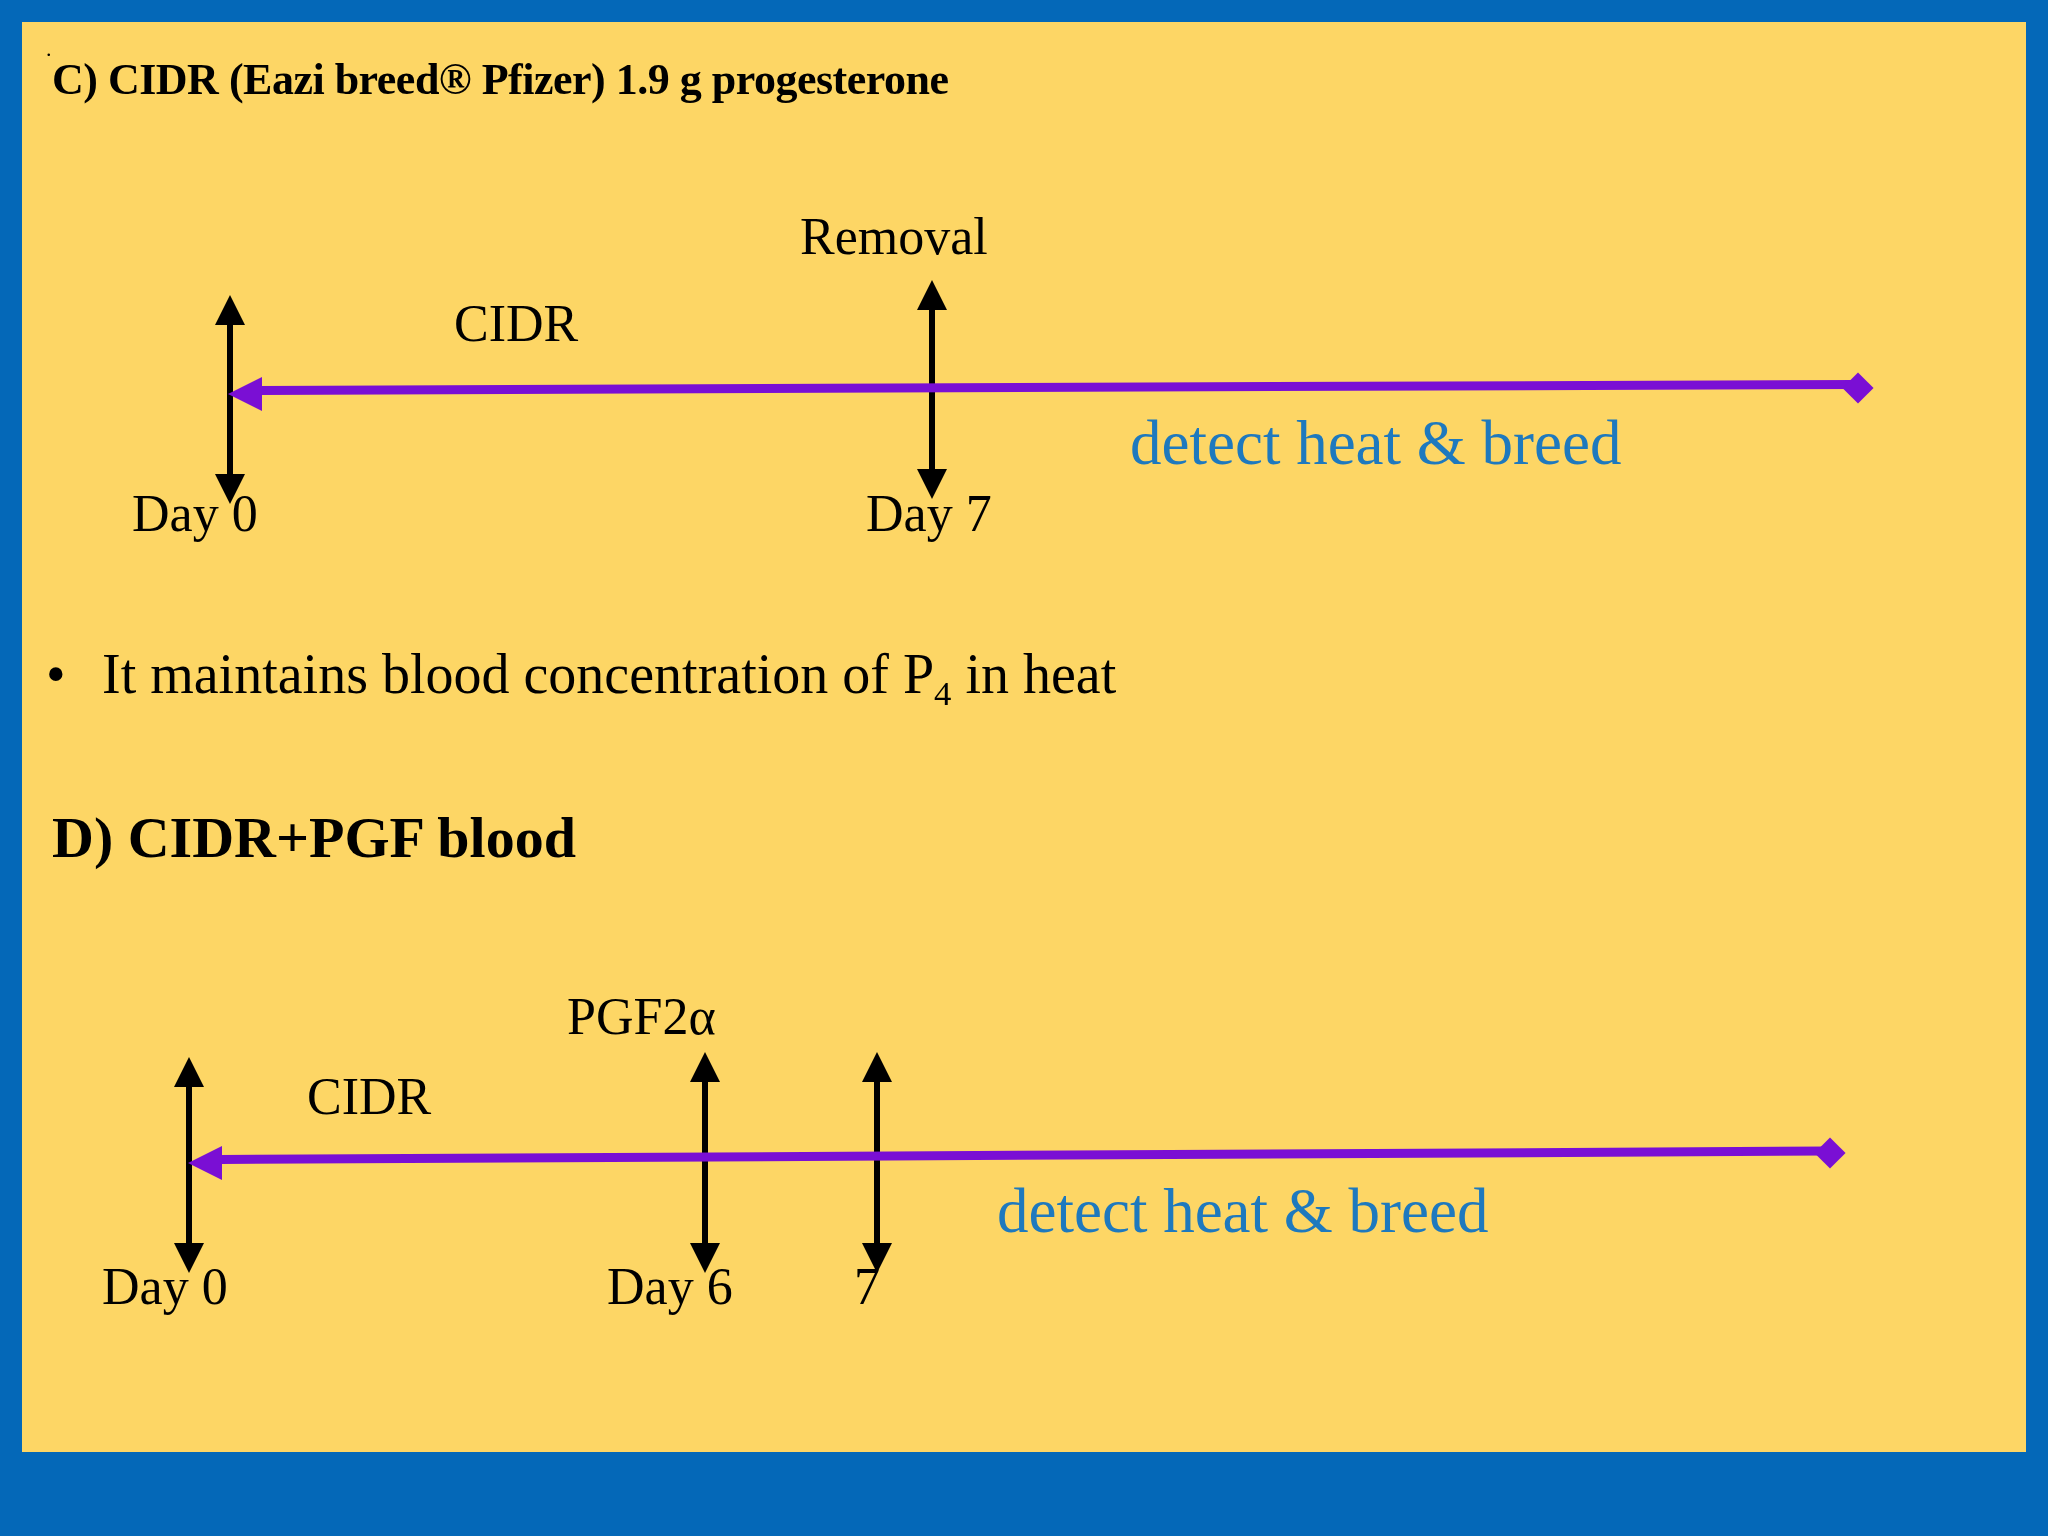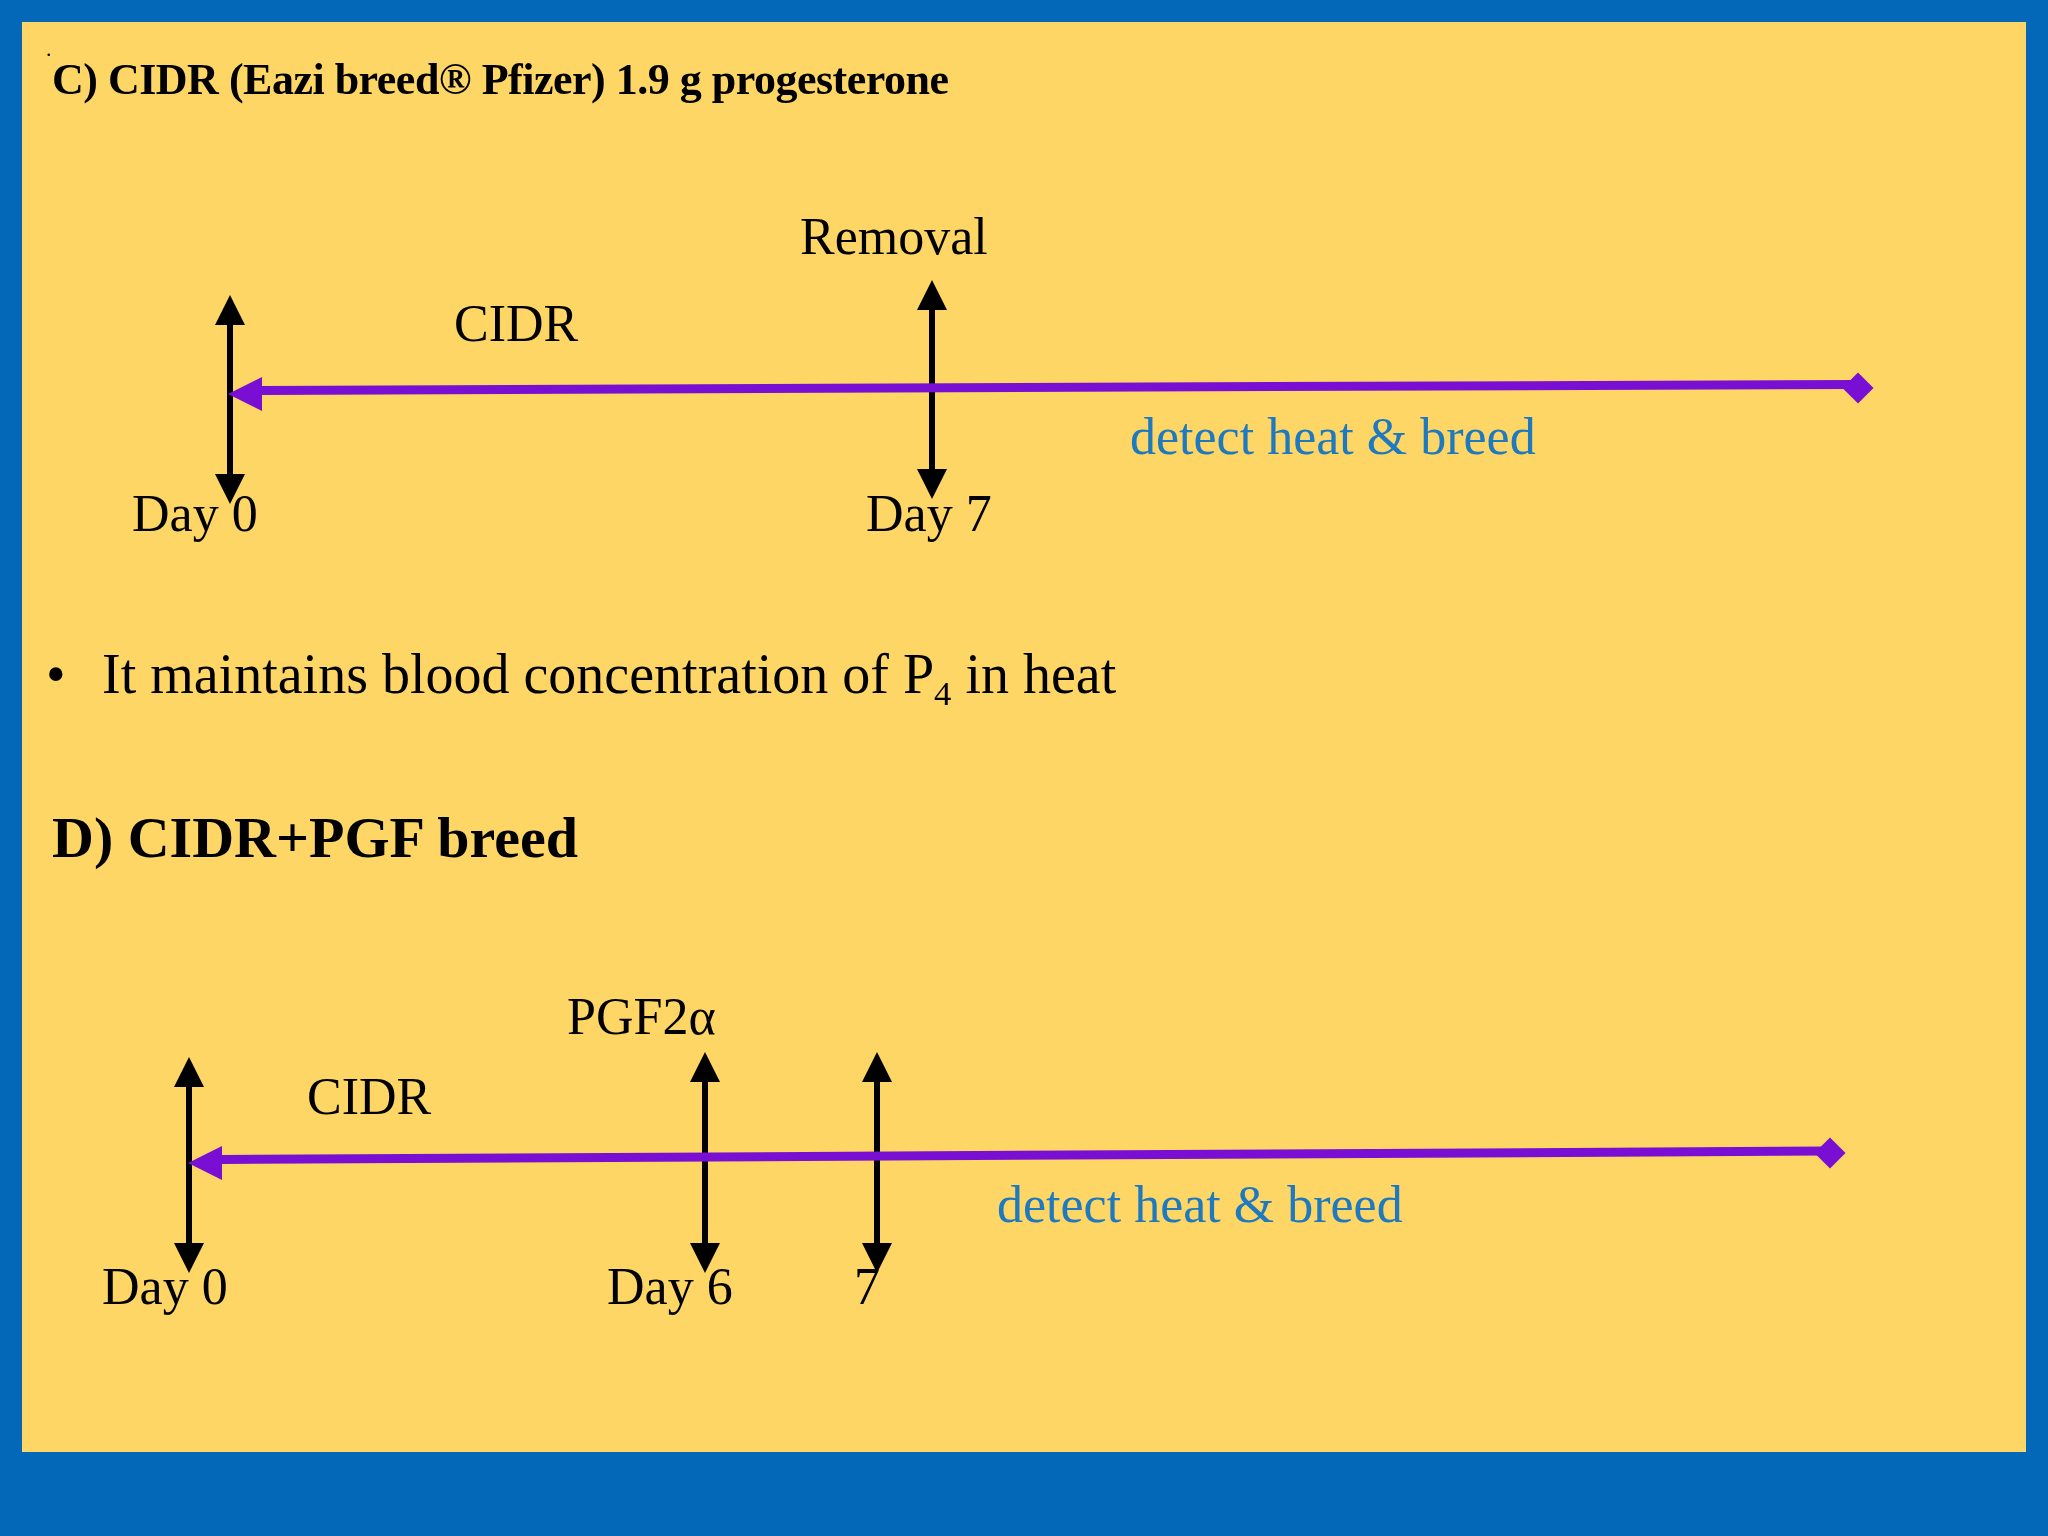--- a/index.html
+++ b/index.html
@@ -69,21 +69,21 @@
   
   .diagram { position: absolute; }
   .tl-label {
     position: absolute;
     font-size: 52px;
     color: #000000;
     white-space: nowrap;
   }
   .tl-label-blue {
     position: absolute;
-    font-size: 52px;
+    font-size: 63px;
     color: #1E79BE;
     white-space: nowrap;
   }
   .purple-line {
     position: absolute;
     height: 9px;
     background: #7A0FD4;
   }
   .purple-arrowhead-left {
     position: absolute;
@@ -161,21 +161,21 @@
       <div class="tl-label-blue" style="left:1108px; top:385px;">detect heat &amp; breed</div>
 
       <div class="tl-label" style="left:110px; top:462px;">Day 0</div>
       <div class="tl-label" style="left:844px; top:462px;">Day 7</div>
     </div>
 
     <div class="abs bullet-row">
       <span class="bullet-dot">•</span><span>It maintains blood concentration of P</span><span class="sub">4</span><span> in heat</span>
     </div>
 
-    <div class="abs section-heading">D) CIDR+PGF breed</div>
+    <div class="abs section-heading">D) CIDR+PGF blood</div>
 
     <div class="diagram" style="left:0; top:880px; width:1720px; height:420px;">
 
       <div class="tl-label" style="left:545px; top:85px;">PGF2α</div>
 
 
       <div class="tl-label" style="left:285px; top:165px;">CIDR</div>
 
       <div>
         <div class="v-head-up" style="left:152px; top:155px;"></div>

